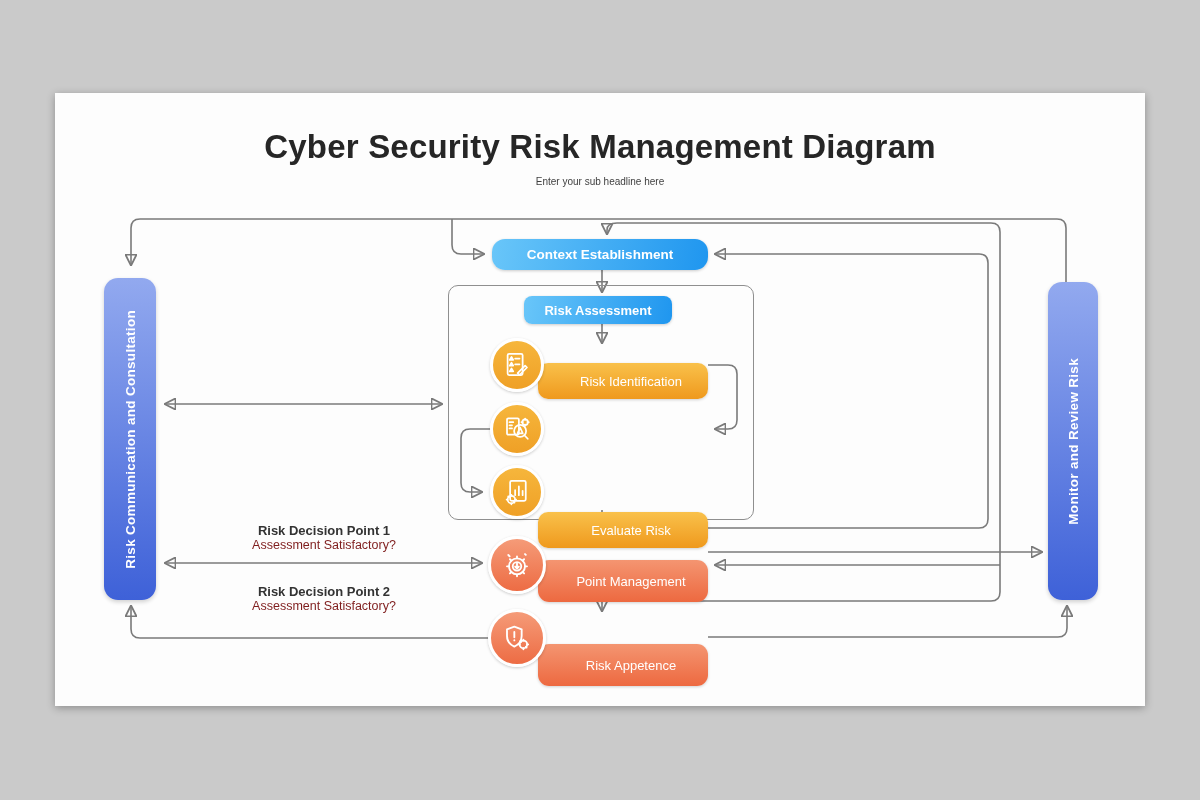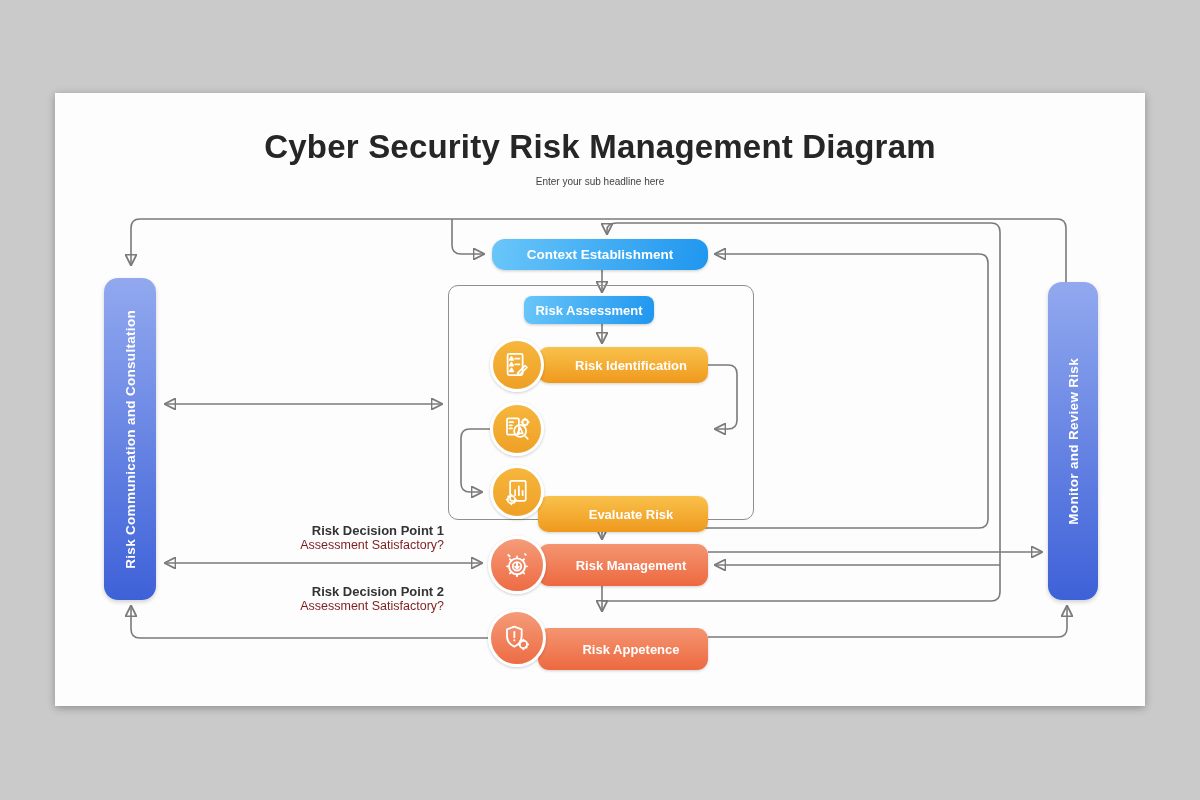--- a/index.html
+++ b/index.html
@@ -25,34 +25,34 @@
         background:linear-gradient(180deg,var(--rail-light) 0%,var(--rail-dark) 100%);
         box-shadow:0 2px 4px rgba(0,0,0,.18);}
   .vbar span{writing-mode:vertical-rl;transform:rotate(180deg);color:#fff;font-weight:bold;
         font-size:13.5px;letter-spacing:.3px;white-space:nowrap;}
   .vbar.left{left:104px;top:278px;width:52px;height:322px;}
   .vbar.right{left:1048px;top:282px;width:50px;height:318px;}
   .bluebtn{position:absolute;display:flex;align-items:center;justify-content:center;
         background:linear-gradient(100deg,var(--blue-light) 0%,var(--blue-dark) 100%);
         color:#fff;font-weight:bold;border-radius:13px;box-shadow:0 1px 3px rgba(0,0,0,.2);}
   .ce{left:492px;top:239px;width:216px;height:31px;font-size:13.5px;}
-  .rab{left:524px;top:296px;width:130px;height:28px;font-size:13px;border-radius:8px;}
+  .rab{left:524px;top:296px;width:148px;height:28px;font-size:13px;border-radius:8px;}
   .abox{position:absolute;left:448px;top:285px;width:306px;height:235px;
         border:1.5px solid #8f8f8f;border-radius:10px;}
   .rowbar{position:absolute;left:538px;width:170px;display:flex;align-items:center;justify-content:center;
-        padding-left:16px;color:#fff;font-weight:bold;font-size:13px;border-radius:10px;
-        box-shadow:0 1px 3px rgba(0,0,0,.18);}
+        padding-left:16px;color:#fff;font-weight:normal;font-size:13px;border-radius:10px;
+        box-shadow:0 1px 3px rgba(0,0,0,.18);margin-top:16px;}
   .rowbar.amber{height:36px;background:linear-gradient(180deg,var(--amber-light),var(--amber-dark));}
   .rowbar.coral{height:42px;background:linear-gradient(180deg,var(--coral-light),var(--coral-dark));border-radius:11px;}
   .badge{position:absolute;border-radius:50%;border:3px solid #fff;display:flex;align-items:center;justify-content:center;
         box-shadow:0 1px 3px rgba(0,0,0,.2);}
   .badge.amber{width:54px;height:54px;left:490px;background:linear-gradient(180deg,#f6b63c,#efa026);}
   .badge.coral{width:58px;height:58px;left:488px;background:linear-gradient(180deg,#f59b78,#ed6c44);}
   .badge svg{stroke:#fff;fill:none;stroke-width:1.4;stroke-linecap:round;stroke-linejoin:round;}
-  .dp{position:absolute;left:204px;width:240px;text-align:right;line-height:15px;}
+  .dp{position:absolute;left:204px;width:240px;text-align:center;line-height:15px;}
   .dp .dpt{font-size:13px;font-weight:bold;color:#333;}
   .dp .dpq{font-size:12.5px;color:#7f1d1d;}
 </style>
 </head>
 <body>
 
 <div class="canvas">
   <div class="slide"></div>
 
   <div class="title">Cyber Security Risk Management Diagram</div>
@@ -134,21 +134,21 @@
   <div class="badge amber" style="top:465px">
     <svg width="30" height="30" viewBox="0 0 24 24">
       <rect x="6.5" y="3" width="12.5" height="16" rx="1.2"></rect>
       <path d="M10.5 14.5 V10.5 M13.5 14.5 V7.5 M16.5 14.5 V11"></path>
       <circle cx="7.5" cy="18" r="3"></circle>
       <path d="M7.5 14.2 V15 M7.5 21 V21.8 M3.7 18 H4.5 M10.5 18 H11.3 M5 15.5 L5.6 16.1 M9.4 19.9 L10 20.5"></path>
     </svg>
   </div>
 
   <div class="rowbar coral" style="top:544px">
-    <span>Risk Management</span>
+    <span>Point Management</span>
   </div>
   <div class="badge coral" style="top:536px">
     <svg width="32" height="32" viewBox="0 0 24 24">
       <circle cx="12" cy="13" r="6"></circle>
       <path d="M12 5.5 V7 M12 19 V20.5 M4.5 13 H6 M18 13 H19.5 M6.7 7.7 L7.8 8.8 M16.2 17.2 L17.3 18.3 M6.7 18.3 L7.8 17.2 M16.2 8.8 L17.3 7.7"></path>
       <circle cx="12" cy="13" r="3.2"></circle>
       <path d="M12 10.8 V14.4 M10.6 13.2 L12 14.6 L13.4 13.2"></path>
       <path d="M5.5 4.5 L6.5 5.5 M18 3.8 L18.6 4.4"></path>
     </svg>
   </div>

